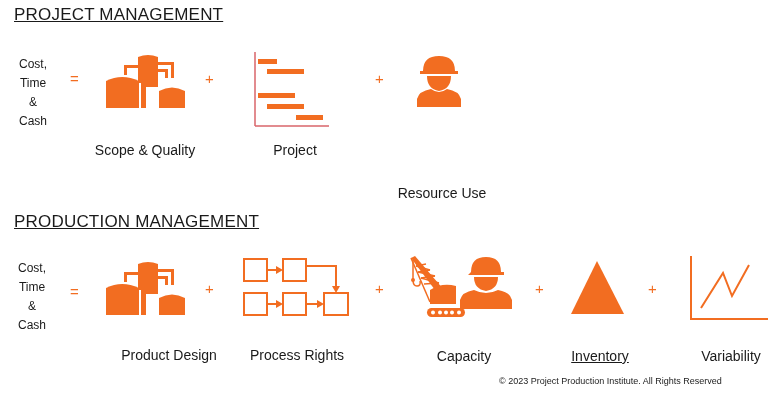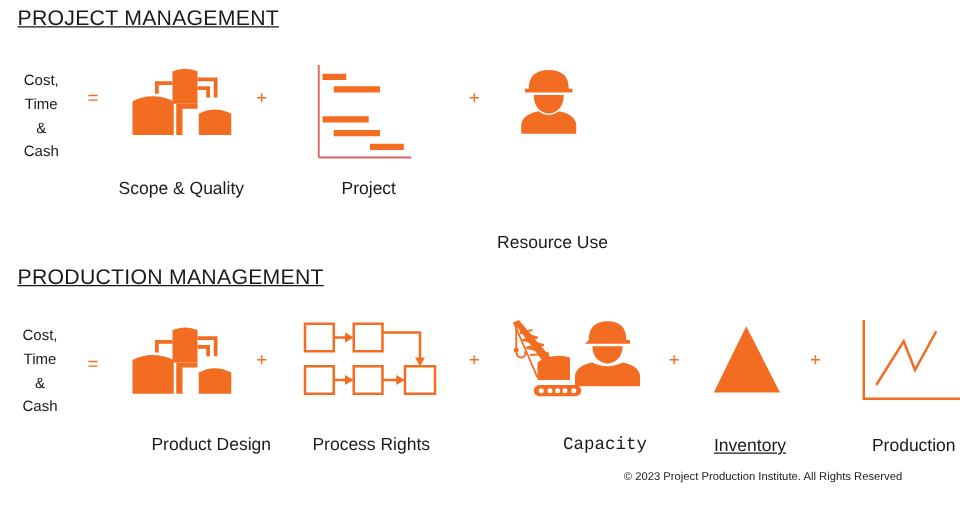--- a/index.html
+++ b/index.html
@@ -159,17 +159,17 @@
 
 <svg style="left:690px;top:256px;" width="78" height="64" viewBox="0 0 78 64">
   <g fill="none" stroke="#f26d21" stroke-width="2">
     <polyline points="1,0 1,63 78,63"></polyline>
     <polyline points="11,52 33,17 42,40 59,9"></polyline>
   </g>
 </svg>
 
 <div class="abs label" style="left:145px;top:347px;margin-left:24px;">Product Design</div>
 <div class="abs label" style="left:297px;top:347px;">Process Rights</div>
-<div class="abs label" style="left:484px;top:348px;font-family:Liberation Mono, monospace;">Capacity</div>
+<div class="abs label" style="left:464px;top:348px;">Capacity</div>
 <div class="abs label" style="left:600px;top:348px;text-decoration:underline;">Inventory</div>
-<div class="abs label" style="left:731px;top:348px;">Production</div>
+<div class="abs label" style="left:731px;top:348px;">Variability</div>
 
 <div class="abs copyright" style="left:499px;top:376px;">© 2023 Project Production Institute. All Rights Reserved</div>
 
 </body></html>

